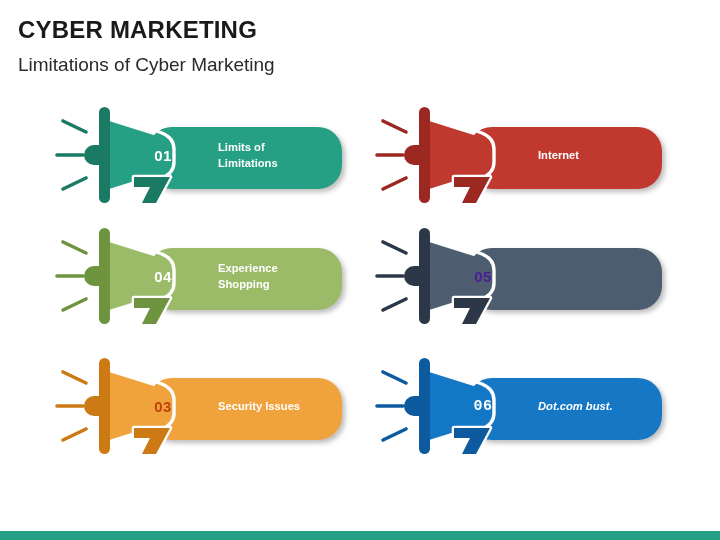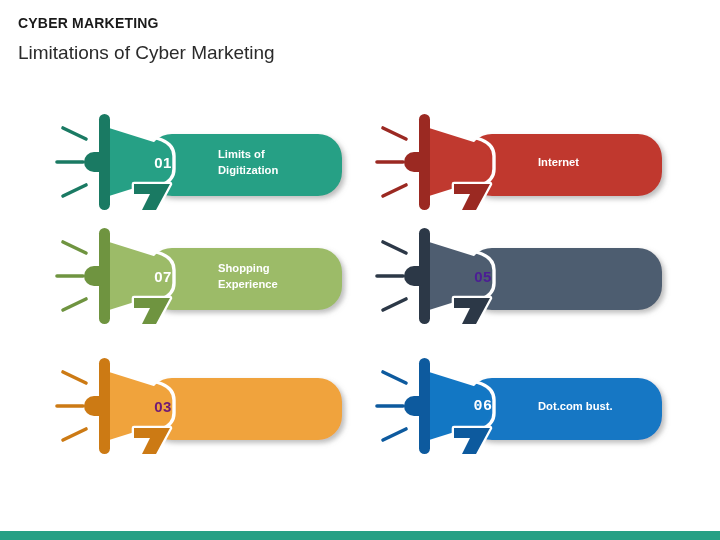--- a/index.html
+++ b/index.html
@@ -23,21 +23,21 @@
   }
 
   
   #header {
     position: absolute;
     left: 18px;
     top: 15px;
     width: 600px;
   }
   #page-title {
-    font-size: 14px;
+    font-size: 24px;
     font-weight: bold;
     color: #1a1a1a;
     letter-spacing: 0.2px;
     line-height: 1.25;
     margin: 0;
     white-space: nowrap;
   }
   #page-subtitle {
     font-size: 19px;
     font-weight: normal;
@@ -48,21 +48,21 @@
   }
 
   
   .item {
     position: absolute;
     width: 290px;
     height: 104px;
   }
   .col-left  { left: 52px; }
   .col-right { left: 372px; }
-  .row-1 { top: 110px; text-decoration: underline; }
+  .row-1 { top: 103px; text-decoration: underline; }
   .row-2 { top: 224px; }
   .row-3 { top: 354px; }
 
   .item-svg {
     position: absolute;
     left: 0;
     top: 0;
     width: 290px;
     height: 104px;
     display: block;
@@ -141,66 +141,69 @@
           <path d="M 82 74 L 118 74 L 104 100 L 90 100 L 98 84 L 82 84 Z" fill="#1a7a63"></path>
           <rect x="47" y="4" width="11" height="96" rx="5.5" ry="5.5" fill="#1a7a63"></rect>
           <path d="M 52 42 L 42 42 A 10 10 0 0 0 42 62 L 52 62 Z" fill="#1a7a63"></path>
           <line x1="11" y1="18" x2="34" y2="29" stroke="#1a7a63" stroke-width="3.6" stroke-linecap="round"></line>
           <line x1="5" y1="52" x2="31" y2="52" stroke="#1a7a63" stroke-width="3.6" stroke-linecap="round"></line>
           <line x1="11" y1="86" x2="34" y2="75" stroke="#1a7a63" stroke-width="3.6" stroke-linecap="round"></line>
         </svg>
         <div class="item-number" style="color: rgb(255, 255, 255);">01</div>
         <div class="item-label" style="color: rgb(255, 255, 255);">
           <span class="lbl-line">Limits of</span>
-          <span class="lbl-line">Digitization</span>
+          <span class="lbl-line">Limitations</span>
         </div>
       </div>
       <div class="item col-left row-2">
         <svg class="item-svg" viewBox="0 0 290 104">
           <defs>
             <filter id="sh1" x="-20%" y="-20%" width="150%" height="160%">
               <feDropShadow dx="3" dy="3" stdDeviation="2.6" flood-color="#7d7d7d" flood-opacity="0.5"></feDropShadow>
             </filter>
           </defs>
           <rect x="96" y="24" width="194" height="62" rx="24" ry="24" fill="#9cbb68" filter="url(#sh1)"></rect>
           <path d="M 57 18 L 108 34 Q 118 37 118 46 L 118 58 Q 118 67 108 70 L 57 86 Z" fill="#9cbb68"></path>
           <path d="M 96 25 L 110 30 Q 122 35 122 46 L 122 59 Q 122 70 110 75 L 96 80" fill="none" stroke="#ffffff" stroke-width="3.4" stroke-linecap="round" stroke-linejoin="round"></path>
           <path d="M 82 74 L 118 74 L 104 100 L 90 100 L 98 84 L 82 84 Z" fill="none" stroke="#ffffff" stroke-width="4.6" stroke-linejoin="round"></path>
           <path d="M 82 74 L 118 74 L 104 100 L 90 100 L 98 84 L 82 84 Z" fill="#6f9440"></path>
           <rect x="47" y="4" width="11" height="96" rx="5.5" ry="5.5" fill="#6f9440"></rect>
           <path d="M 52 42 L 42 42 A 10 10 0 0 0 42 62 L 52 62 Z" fill="#6f9440"></path>
           <line x1="11" y1="18" x2="34" y2="29" stroke="#6f9440" stroke-width="3.6" stroke-linecap="round"></line>
           <line x1="5" y1="52" x2="31" y2="52" stroke="#6f9440" stroke-width="3.6" stroke-linecap="round"></line>
           <line x1="11" y1="86" x2="34" y2="75" stroke="#6f9440" stroke-width="3.6" stroke-linecap="round"></line>
         </svg>
-        <div class="item-number" style="color: rgb(255, 255, 255);">07</div>
-        <div class="item-label" style="color: rgb(255, 255, 255);">
+        <div class="item-number" style="color: rgb(255, 255, 255);">04</div>
+        <div class="item-label" style="color: rgb(255, 255, 255);">
+          <span class="lbl-line">Experience</span>
           <span class="lbl-line">Shopping</span>
-          <span class="lbl-line">Experience</span>
         </div>
       </div>
       <div class="item col-left row-3">
         <svg class="item-svg" viewBox="0 0 290 104">
           <defs>
             <filter id="sh2" x="-20%" y="-20%" width="150%" height="160%">
               <feDropShadow dx="3" dy="3" stdDeviation="2.6" flood-color="#7d7d7d" flood-opacity="0.5"></feDropShadow>
             </filter>
           </defs>
           <rect x="96" y="24" width="194" height="62" rx="24" ry="24" fill="#f0a33c" filter="url(#sh2)"></rect>
           <path d="M 57 18 L 108 34 Q 118 37 118 46 L 118 58 Q 118 67 108 70 L 57 86 Z" fill="#f0a33c"></path>
           <path d="M 96 25 L 110 30 Q 122 35 122 46 L 122 59 Q 122 70 110 75 L 96 80" fill="none" stroke="#ffffff" stroke-width="3.4" stroke-linecap="round" stroke-linejoin="round"></path>
           <path d="M 82 74 L 118 74 L 104 100 L 90 100 L 98 84 L 82 84 Z" fill="none" stroke="#ffffff" stroke-width="4.6" stroke-linejoin="round"></path>
           <path d="M 82 74 L 118 74 L 104 100 L 90 100 L 98 84 L 82 84 Z" fill="#cc7a14"></path>
           <rect x="47" y="4" width="11" height="96" rx="5.5" ry="5.5" fill="#cc7a14"></rect>
           <path d="M 52 42 L 42 42 A 10 10 0 0 0 42 62 L 52 62 Z" fill="#cc7a14"></path>
           <line x1="11" y1="18" x2="34" y2="29" stroke="#cc7a14" stroke-width="3.6" stroke-linecap="round"></line>
           <line x1="5" y1="52" x2="31" y2="52" stroke="#cc7a14" stroke-width="3.6" stroke-linecap="round"></line>
           <line x1="11" y1="86" x2="34" y2="75" stroke="#cc7a14" stroke-width="3.6" stroke-linecap="round"></line>
         </svg>
-        <div class="item-number" style="color: #701a75;">03</div>
+        <div class="item-number" style="color: #c2410c;">03</div>
+        <div class="item-label" style="color: rgb(255, 255, 255);">
+          <span class="lbl-line">Security Issues</span>
+        </div>
       </div>
       <div class="item col-right row-1">
         <svg class="item-svg" viewBox="0 0 290 104">
           <defs>
             <filter id="sh3" x="-20%" y="-20%" width="150%" height="160%">
               <feDropShadow dx="3" dy="3" stdDeviation="2.6" flood-color="#7d7d7d" flood-opacity="0.5"></feDropShadow>
             </filter>
           </defs>
           <rect x="96" y="24" width="194" height="62" rx="24" ry="24" fill="#c0392f" filter="url(#sh3)"></rect>
           <path d="M 57 18 L 108 34 Q 118 37 118 46 L 118 58 Q 118 67 108 70 L 57 86 Z" fill="#c0392f"></path>
@@ -251,21 +254,21 @@
           <path d="M 96 25 L 110 30 Q 122 35 122 46 L 122 59 Q 122 70 110 75 L 96 80" fill="none" stroke="#ffffff" stroke-width="3.4" stroke-linecap="round" stroke-linejoin="round"></path>
           <path d="M 82 74 L 118 74 L 104 100 L 90 100 L 98 84 L 82 84 Z" fill="none" stroke="#ffffff" stroke-width="4.6" stroke-linejoin="round"></path>
           <path d="M 82 74 L 118 74 L 104 100 L 90 100 L 98 84 L 82 84 Z" fill="#0d5a9e"></path>
           <rect x="47" y="4" width="11" height="96" rx="5.5" ry="5.5" fill="#0d5a9e"></rect>
           <path d="M 52 42 L 42 42 A 10 10 0 0 0 42 62 L 52 62 Z" fill="#0d5a9e"></path>
           <line x1="11" y1="18" x2="34" y2="29" stroke="#0d5a9e" stroke-width="3.6" stroke-linecap="round"></line>
           <line x1="5" y1="52" x2="31" y2="52" stroke="#0d5a9e" stroke-width="3.6" stroke-linecap="round"></line>
           <line x1="11" y1="86" x2="34" y2="75" stroke="#0d5a9e" stroke-width="3.6" stroke-linecap="round"></line>
         </svg>
         <div class="item-number" style="color: rgb(255, 255, 255); font-family: Liberation Mono, monospace;">06</div>
-        <div class="item-label" style="color: rgb(255, 255, 255);">
+        <div class="item-label" style="color: rgb(255, 255, 255); font-style: italic;">
           <span class="lbl-line">Dot.com bust.</span>
         </div>
       </div>
     </div>
 
   <div id="bottom-bar" style="background: rgb(38, 160, 133);"></div>
 
 </div>
 
 </body></html>

